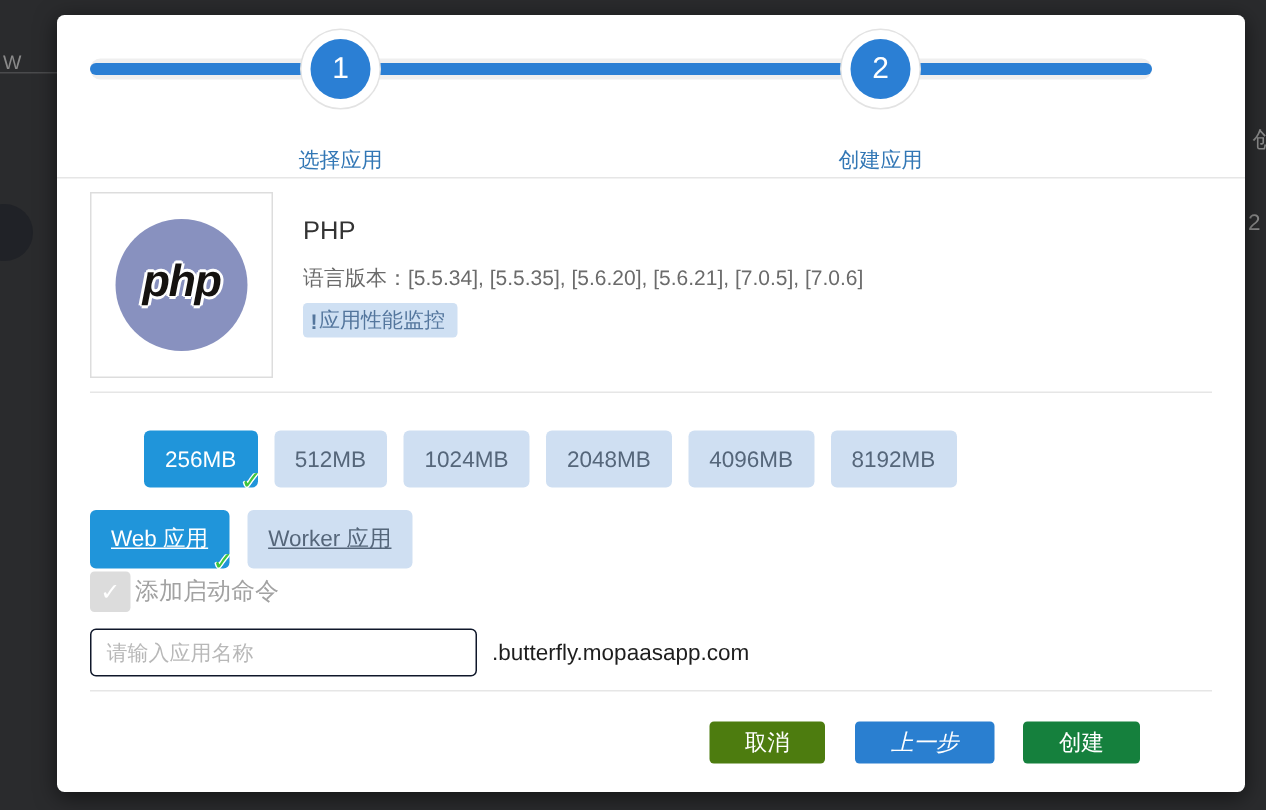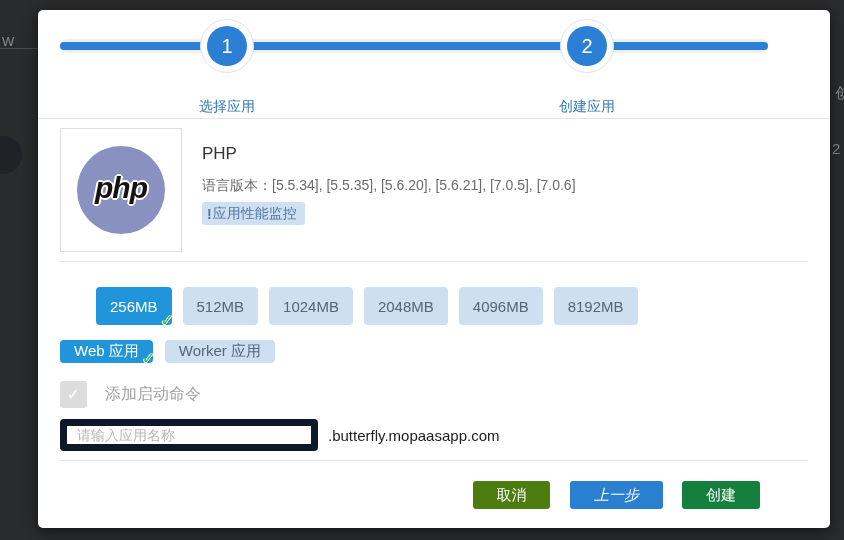--- a/index.html
+++ b/index.html
@@ -78,35 +78,35 @@
     background:#cfdff2; color:#55667a; font-size:15px; padding:0 14px;
     font-family:inherit; cursor:pointer; display:flex; align-items:center; justify-content:center;
   }
   .opt-btn.selected { background:#2095da; color:#ffffff; }
   .opt-check {
     position:absolute; right:-3px; bottom:-6px; color:#3ec53e;
     font-size:17px; font-weight:bold;
     text-shadow:-1px 0 0 #fff, 1px 0 0 #fff, 0 1px 0 #fff;
   }
   .type-row { position:absolute; left:22px; top:330px; display:flex; gap:12px; }
-  .type-row .opt-btn { height:23px; }
+  .type-row .opt-btn { height:39px;text-decoration:underline; }
 
   
   .cmd-row { position:absolute; left:22px; top:371px; display:flex; align-items:center; }
   .cmd-box {
     width:27px; height:27px; background:#dcdcdc; border-radius:3px;
     display:flex; align-items:center; justify-content:center;
     color:#ffffff; font-size:16px; font-weight:bold; cursor:pointer;
   }
-  .cmd-label { margin-left:18px; font-size:16px; color:#a2a2a2; }
+  .cmd-label { margin-left:3px; font-size:16px; color:#a2a2a2; }
 
   
   .name-row { position:absolute; left:22px; top:409px; display:flex; align-items:center; }
   .name-input {
-    width:258px; height:32px; border:7px solid #0f172a; border-radius:4px;
+    width:258px; height:32px; border:1px solid #0f172a; border-radius:4px;
     padding:0 10px; font-size:14px; color:#333; font-family:inherit; outline:none;
   }
   .name-input::placeholder { color:#b8b8b8; }
   .domain-suffix { margin-left:10px; font-size:15px; color:#1e1e1e; }
 
   
   .footer-btn {
     position:absolute; top:471px; height:28px; border:none; border-radius:3px;
     color:#ffffff; font-size:15px; font-family:inherit; cursor:pointer;
   }

